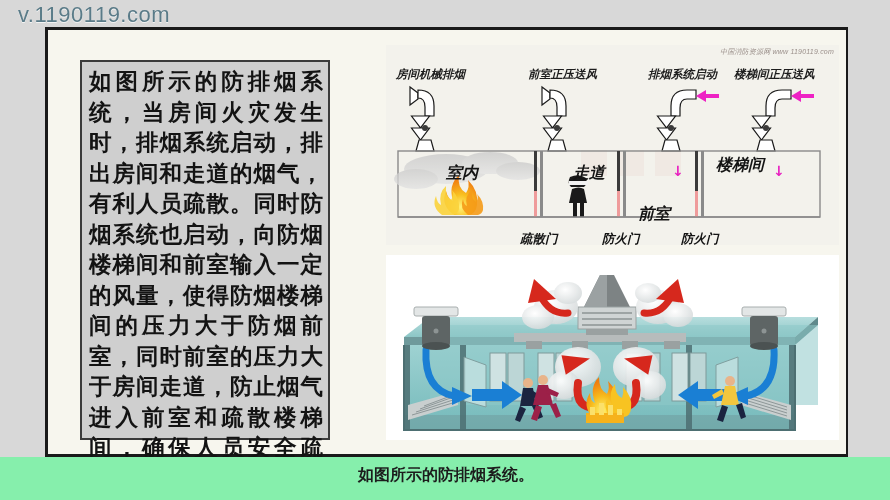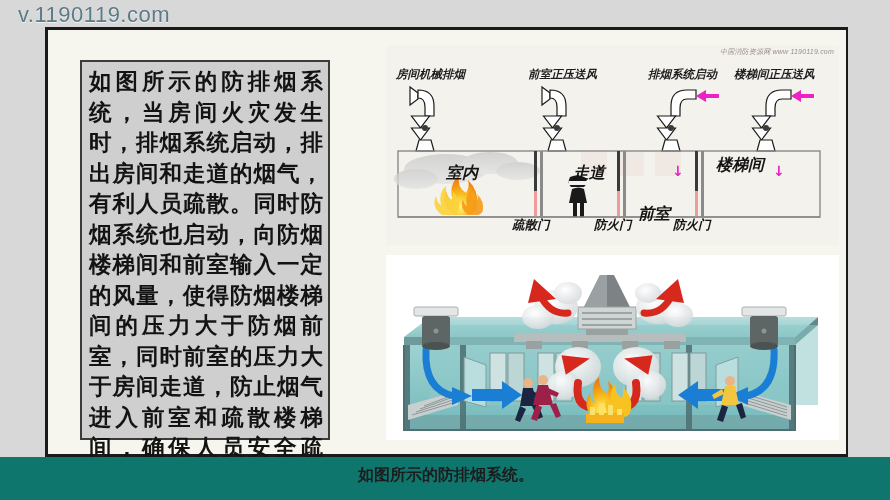--- a/index.html
+++ b/index.html
@@ -63,37 +63,38 @@
     white-space:nowrap;
     font-family:"DejaVu Sans",sans-serif;
   }
   .room-label{
     position:absolute;
     font-size:16px;font-weight:bold;color:#141414;
     white-space:nowrap;
     font-family:"DejaVu Sans",sans-serif;
   }
   .door-label{
-    position:absolute;top:172px;
+    position:absolute;top:186px;
     font-size:12.5px;font-weight:bold;color:#141414;
     white-space:nowrap;
     font-family:"DejaVu Sans",sans-serif;
+    margin-left:8px;
   }
   .pink-arrow{display:inline-block;color:#e81fc0;font-size:14px;line-height:1;vertical-align:-1px;}
 
   
   #illustration{
     position:absolute;left:338px;top:225px;width:453px;height:185px;
     background:#ffffff;
   }
 
   
   #caption-bar{
     position:absolute;left:0;bottom:0;width:890px;height:43px;
-    background:#0f766e;
+    background:#86efac;
   }
   #caption-text{
     position:absolute;left:358px;top:8px;
     font-size:16px;font-weight:bold;color:#1c1c1c;
     font-family:"DejaVu Sans",sans-serif;
     white-space:nowrap;
   }
 </style>
 </head>
 <body>

